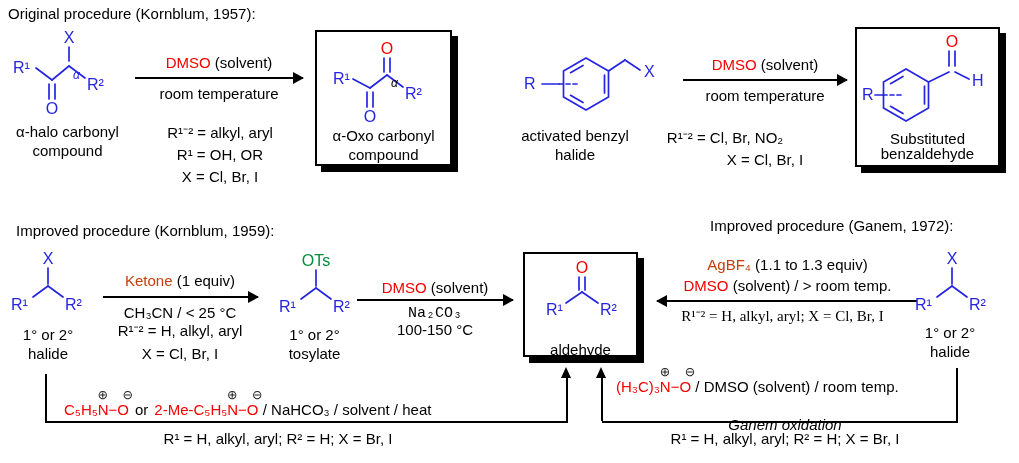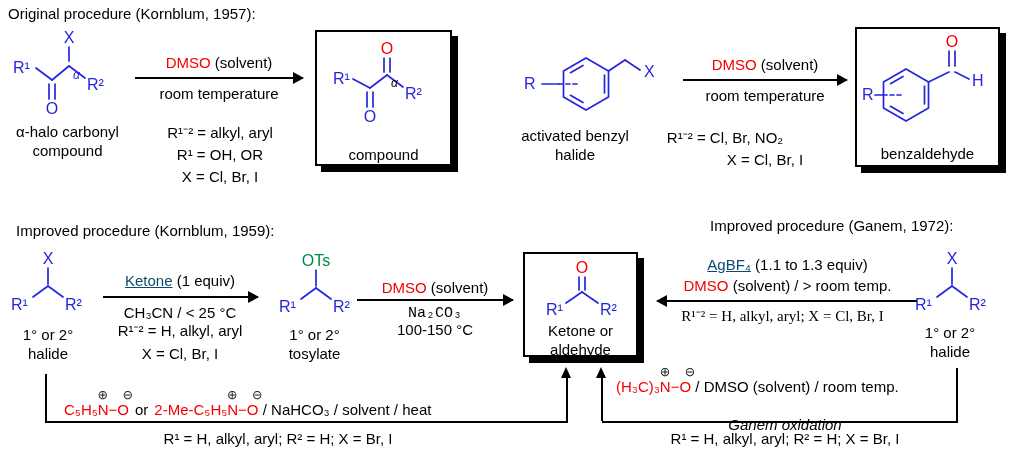--- a/index.html
+++ b/index.html
@@ -1,21 +1,21 @@
 <!DOCTYPE html>
 <html><head>
 <meta charset="utf-8">
 <style>
   html,body{margin:0;padding:0;}
   body{width:1019px;height:463px;position:relative;background:#ffffff;
        font-family:"Liberation Sans",sans-serif;overflow:hidden;}
   .tx{position:absolute;font-size:15px;color:#000;white-space:nowrap;line-height:1.15;}
   .ctr{text-align:center;}
   .red{color:#f50000;}
-  .grn{color:#0c4a6e;text-decoration:underline;}
+  .grn{color:#c2410c;}
   .it{font-style:italic;}
   .pbox{position:absolute;background:#fff;border:2px solid #000;box-shadow:6px 6px 0 #000;}
   .arrow{position:absolute;height:2px;background:#000;}
   .arrow.right::after{content:"";position:absolute;right:-1px;top:-5px;width:0;height:0;
       border-left:11px solid #000;border-top:6px solid transparent;border-bottom:6px solid transparent;}
   .arrow.left::before{content:"";position:absolute;left:-1px;top:-5px;width:0;height:0;
       border-right:11px solid #000;border-top:6px solid transparent;border-bottom:6px solid transparent;}
   .vseg{position:absolute;width:2px;background:#000;}
   .hseg{position:absolute;height:2px;background:#000;}
   .uphead{position:absolute;width:0;height:0;border-bottom:11px solid #000;
@@ -74,20 +74,21 @@
         <line x1="48" y1="54" x2="48" y2="69"></line>
       <line x1="28" y1="41" x2="45" y2="50"></line>
       <line x1="62" y1="37" x2="78" y2="49"></line>
     </g>
     <text x="62" y="16" text-anchor="middle" class="r">O</text>
     <text x="8" y="46">R¹</text>
     <text x="45" y="84" text-anchor="middle">O</text>
     <text x="66" y="49" class="smk">α</text>
     <text x="80" y="61">R²</text>
   </svg>
+  <div class="tx ctr" style="left:0;top:95px;width:100%;">α-Oxo carbonyl</div>
   <div class="tx ctr" style="left:0;top:114px;width:100%;">compound</div>
 </div>
 
 <svg style="left:512px;top:40px;" width="165" height="82">
   <g>
     <line x1="30" y1="44" x2="47" y2="44"></line>
     <line class="dsh" x1="47" y1="44" x2="68" y2="44"></line>
     <polygon points="74,18 96.5,31 96.5,57 74,70 51.5,57 51.5,31"></polygon>
     <line x1="71" y1="25.5" x2="58.5" y2="32.7"></line>
     <line x1="58.5" y1="55.3" x2="71" y2="62.5"></line>
@@ -118,20 +119,21 @@
       <line x1="42" y1="45.5" x2="29.5" y2="52.7"></line>
       <line x1="29.5" y1="75.3" x2="42" y2="82.5"></line>
       <line x1="63.5" y1="55" x2="63.5" y2="73"></line>
       <line x1="14" y1="64" x2="22" y2="64"></line>
       <line class="dsh" x1="22" y1="64" x2="43" y2="64"></line>
     </g>
     <text x="91" y="16" text-anchor="middle" class="r">O</text>
     <text x="111" y="55">H</text>
     <text x="1" y="69">R</text>
   </svg>
+  <div class="tx ctr" style="left:0;top:101px;width:100%;">Substituted</div>
   <div class="tx ctr" style="left:0;top:116px;width:100%;">benzaldehyde</div>
 </div>
 
 <div class="tx" style="left:16px;top:222px;">Improved procedure (Kornblum, 1959):</div>
 
 <svg style="left:6px;top:250px;" width="85" height="64">
   <g>
     <line x1="42" y1="18" x2="42" y2="34"></line>
     <line x1="42" y1="36" x2="27" y2="47"></line>
     <line x1="42" y1="36" x2="57" y2="47"></line>
@@ -172,21 +174,20 @@
     <g>
       <line x1="47" y1="19" x2="47" y2="32"></line>
         <line x1="53" y1="19" x2="53" y2="32"></line>
       <line x1="50" y1="34" x2="34" y2="45"></line>
       <line x1="50" y1="34" x2="66" y2="45"></line>
     </g>
     <text x="50" y="15" text-anchor="middle" class="r">O</text>
     <text x="14" y="57">R¹</text>
     <text x="68" y="57">R²</text>
   </svg>
-  <div class="tx ctr" style="left:0;top:68px;width:100%;">Ketone or</div>
   <div class="tx ctr" style="left:0;top:87px;width:100%;">aldehyde</div>
 </div>
 
 <div class="tx" style="left:710px;top:217px;">Improved procedure (Ganem, 1972):</div>
 
 <div class="tx ctr" style="left:660px;top:256px;width:255px;"><span class="grn">AgBF₄</span><span> (1.1 to 1.3 equiv)</span></div>
 <div class="tx ctr" style="left:655px;top:277px;width:265px;"><span class="red">DMSO</span><span> (solvent) / &gt; room temp.</span></div>
 <div class="arrow left" style="left:657px;top:300px;width:260px;"></div>
 <div class="tx ctr" style="left:645px;top:308px;width:275px;font-family:Liberation Serif, serif;">R¹⁻² = H, alkyl, aryl; X = Cl, Br, I</div>
 

